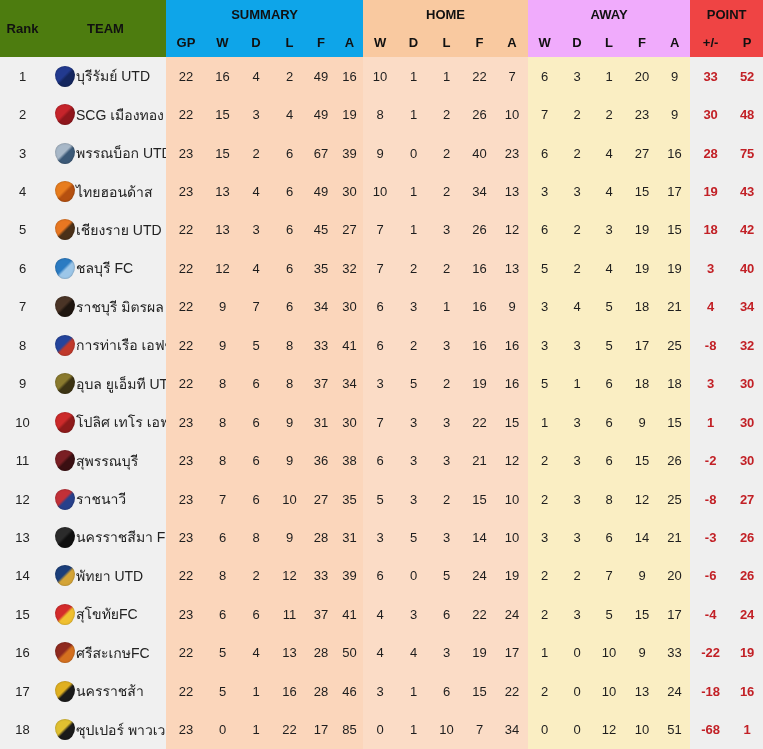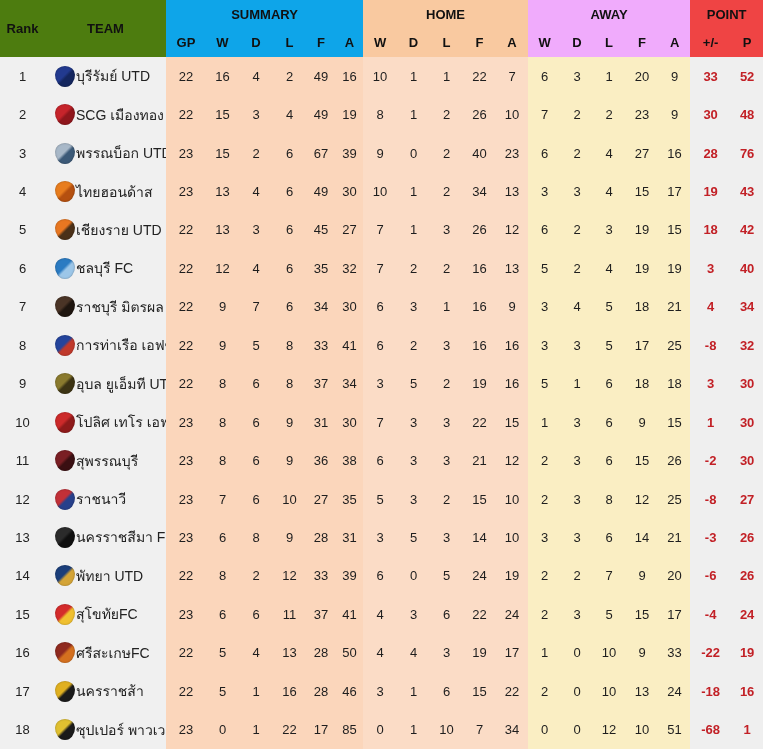--- a/index.html
+++ b/index.html
@@ -157,21 +157,21 @@
         <td class="c-home">0</td>
         <td class="c-home">2</td>
         <td class="c-home">40</td>
         <td class="c-home">23</td>
         <td class="c-away">6</td>
         <td class="c-away">2</td>
         <td class="c-away">4</td>
         <td class="c-away">27</td>
         <td class="c-away">16</td>
         <td class="c-pt">28</td>
-        <td class="c-pt">76</td>
+        <td class="c-pt">75</td>
       </tr>
       <tr>
         <td class="c-rank rank-num">4</td>
         <td class="c-team">
           <div class="team-wrap">
             <span class="logo" style="background: linear-gradient(135deg, rgb(232, 125, 30) 45%, rgb(181, 80, 15) 55%);"></span>
             <span class="team-name">ไทยฮอนด้าส</span>
           </div>
         </td>
         <td class="c-sum">23</td>

